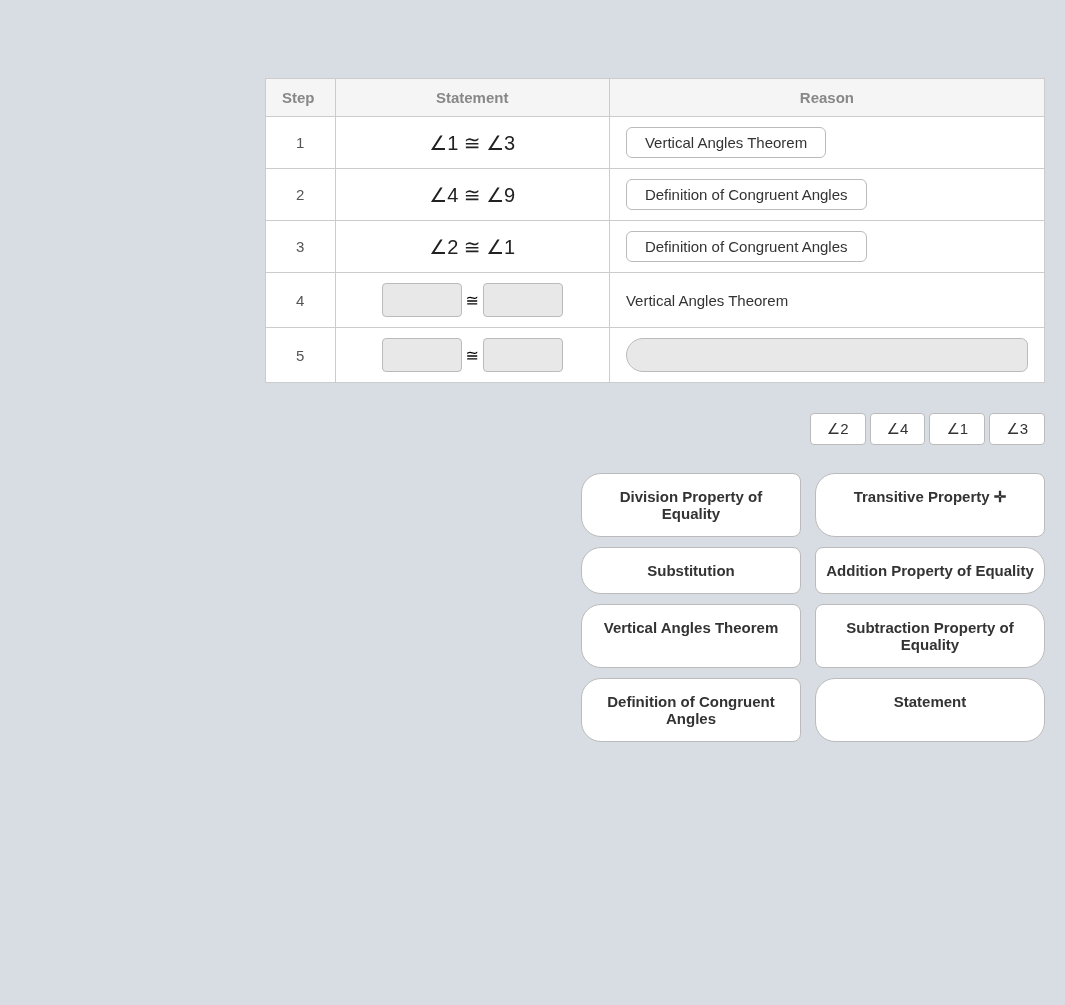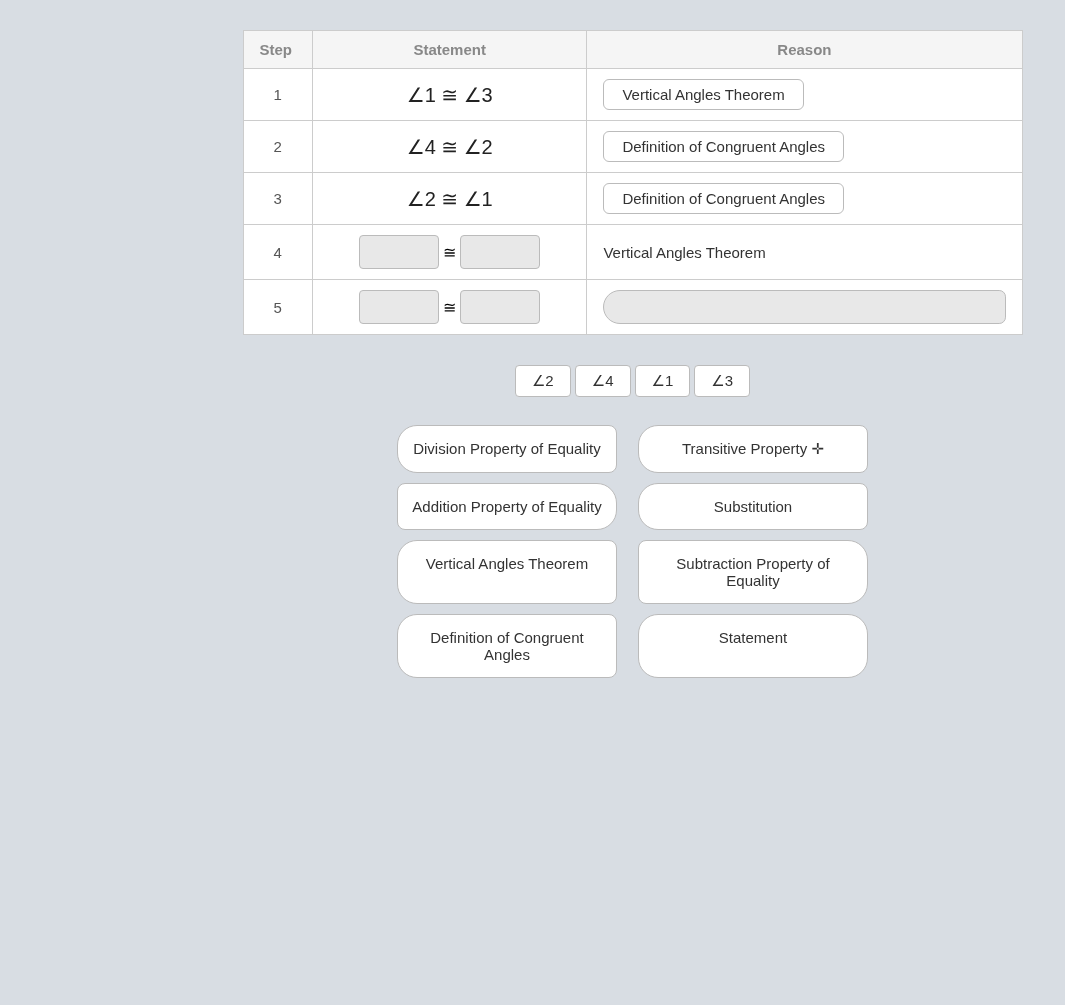--- a/index.html
+++ b/index.html
@@ -7,22 +7,23 @@
       background: #d8dde3;
       font-family: Arial, sans-serif;
       padding: 30px 20px;
       min-height: 1005px;
       width: 1065px;
     }
 
     .main-container {
       display: flex;
       flex-direction: column;
-      align-items: center;
+      align-items: flex-end;
       padding-left: 200px;
+      margin-top: 48px;
     }
 
     
     .proof-table {
       border-collapse: collapse;
       background: white;
       margin-bottom: 30px;
       min-width: 780px;
     }
 
@@ -117,22 +118,23 @@
       padding: 6px 16px;
       font-size: 15px;
       color: #333;
       cursor: pointer;
     }
 
     
     .options-grid {
       display: grid;
       grid-template-columns: 220px 230px;
-      gap: 10px 21px;
+      gap: 10px 14px;
       margin-bottom: 10px;
+      font-weight: bold;
     }
 
     .option-btn {
       border: 1.5px solid #bbb;
       border-radius: 8px;
       background: white;
       padding: 14px 10px;
       font-size: 15px;
       color: #333;
       text-align: center;
@@ -153,21 +155,21 @@
       </tr>
     </thead>
     <tbody id="table-body">
     <tr>
           <td class="step-num">1</td>
           <td class="statement-cell"><span class="statement-text">∠1 ≅ ∠3</span></td>
           <td class="reason-cell"><span class="reason-box">Vertical Angles Theorem</span></td>
         </tr>
         <tr>
           <td class="step-num">2</td>
-          <td class="statement-cell"><span class="statement-text">∠4 ≅ ∠2</span></td>
+          <td class="statement-cell"><span class="statement-text">∠4 ≅ ∠9</span></td>
           <td class="reason-cell"><span class="reason-box">Definition of Congruent Angles</span></td>
         </tr>
         <tr>
           <td class="step-num">3</td>
           <td class="statement-cell"><span class="statement-text">∠2 ≅ ∠1</span></td>
           <td class="reason-cell"><span class="reason-box">Definition of Congruent Angles</span></td>
         </tr>
         <tr>
           <td class="step-num">4</td>
           <td class="statement-cell"><span class="input-box"></span><span class="cong-symbol">≅</span><span class="input-box"></span></td>
@@ -186,21 +188,21 @@
   <div class="angle-tiles" id="angle-tiles">
   <div class="angle-tile">∠2</div>
       <div class="angle-tile">∠4</div>
       <div class="angle-tile">∠1</div>
       <div class="angle-tile">∠3</div>
     </div>
 
   <div class="options-grid" id="options-grid">
   <div class="option-btn" style="border-radius: 20px 8px 8px 20px;">Division Property of Equality</div>
       <div class="option-btn" style="border-radius: 20px 8px 8px 20px;">Transitive Property ✛</div>
+      <div class="option-btn" style="border-radius: 20px 8px 8px 20px;">Substitution</div>
       <div class="option-btn" style="border-radius: 8px 20px 20px 8px;">Addition Property of Equality</div>
-      <div class="option-btn" style="border-radius: 20px 8px 8px 20px;">Substitution</div>
       <div class="option-btn" style="border-radius: 20px 8px 8px 20px;">Vertical Angles Theorem</div>
       <div class="option-btn" style="border-radius: 8px 20px 20px 8px;">Subtraction Property of Equality</div>
       <div class="option-btn" style="border-radius: 20px 8px 8px 20px;">Definition of Congruent Angles</div>
       <div class="option-btn" style="border-radius: 20px;">Statement</div>
     </div>
 
 </div>
 
 </body></html>

